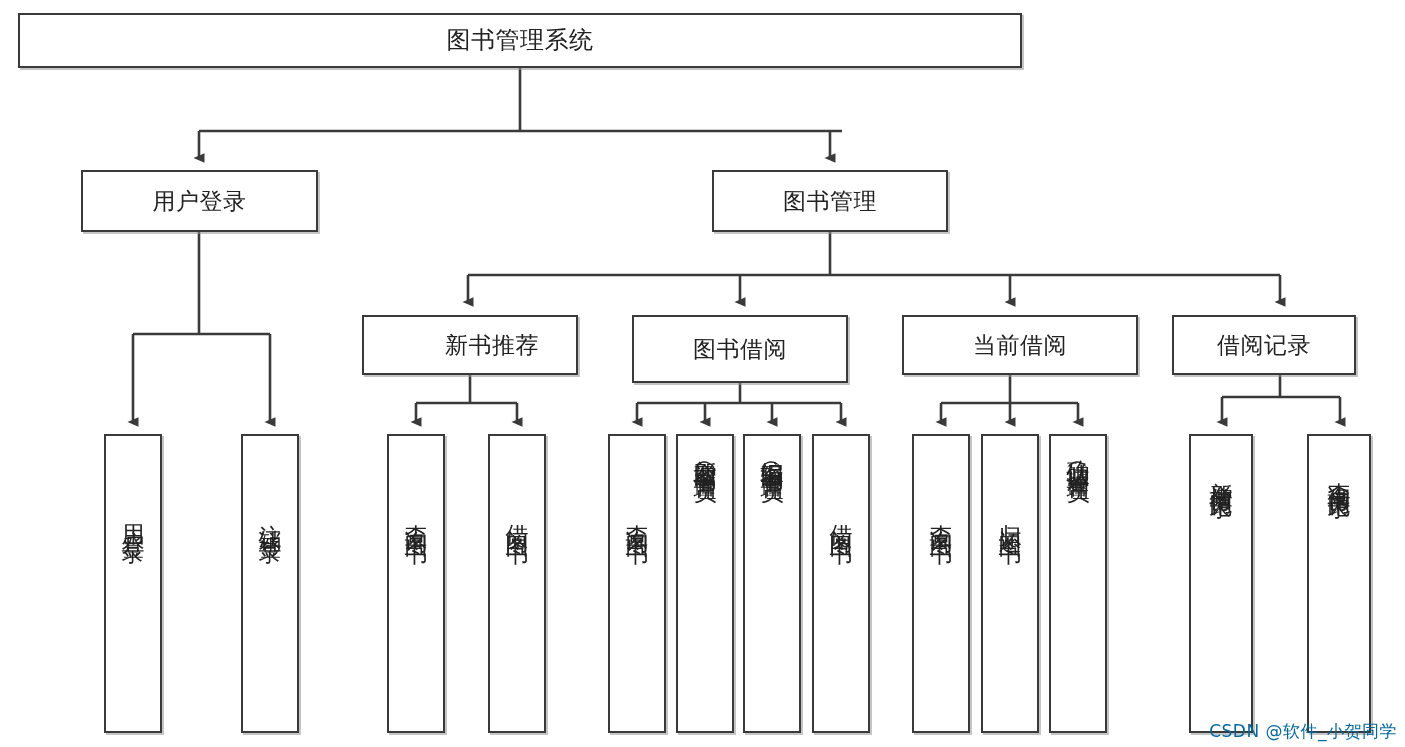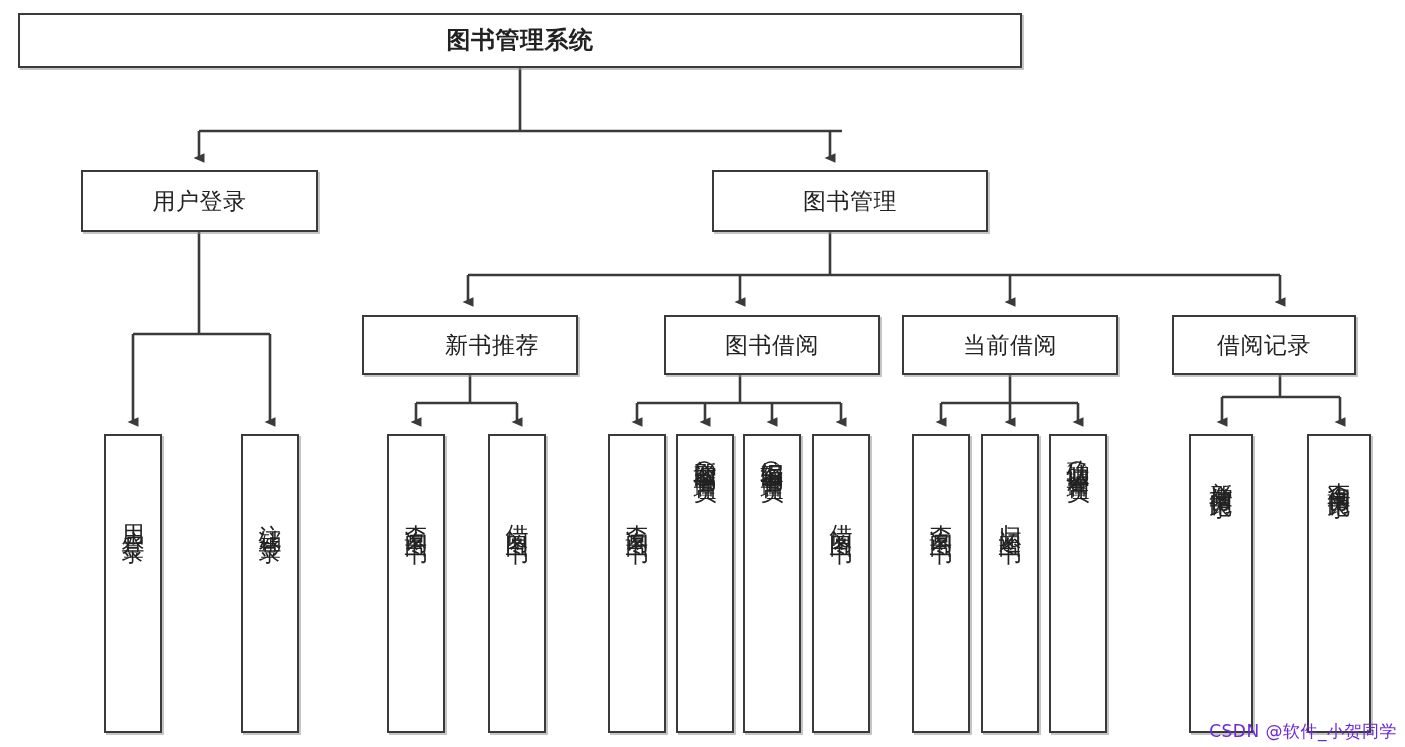--- a/index.html
+++ b/index.html
@@ -66,21 +66,21 @@
     white-space: nowrap;
   }
   .node.v.tall .lbl {
     letter-spacing: 3px;
   }
   .watermark {
     position: absolute;
     right: 8px;
     bottom: 4px;
     font-size: 17px;
-    color: #6d28d9;
+    color: #0369a1;
     letter-spacing: 0.5px;
     white-space: nowrap;
     z-index: 3;
   }
 </style>
 </head>
 <body>
 
 <div id="canvas">
 
@@ -127,38 +127,38 @@
       <path d="M1010,403 L1010,422" marker-end="url(#arrow)"></path>
       <path d="M1078,403 L1078,422" marker-end="url(#arrow)"></path>
 
       <path d="M1280,375 L1280,397"></path>
       <path d="M1222,397 L1340,397"></path>
       <path d="M1222,397 L1222,422" marker-end="url(#arrow)"></path>
       <path d="M1340,397 L1340,422" marker-end="url(#arrow)"></path>
     </g>
   </svg>
 
-  <div class="node h root" style="left:18px; top:13px; width:1004px; height:55px;font-weight:bold;">
+  <div class="node h root" style="left:18px; top:13px; width:1004px; height:55px;">
     <span class="lbl">图书管理系统</span>
   </div>
 
   <div class="node h" style="left:81px; top:170px; width:237px; height:62px;">
     <span class="lbl">用户登录</span>
   </div>
-  <div class="node h" style="left:712px; top:170px; width:276px; height:62px;">
+  <div class="node h" style="left:712px; top:170px; width:236px; height:62px;">
     <span class="lbl">图书管理</span>
   </div>
 
   <div class="node h" style="left:362px; top:315px; width:216px; height:60px;padding-left:44px;">
     <span class="lbl">新书推荐</span>
   </div>
-  <div class="node h" style="left:664px; top:315px; width:216px; height:60px;">
+  <div class="node h" style="left:632px; top:315px; width:216px; height:68px;">
     <span class="lbl">图书借阅</span>
   </div>
-  <div class="node h" style="left:902px; top:315px; width:216px; height:60px;">
+  <div class="node h" style="left:902px; top:315px; width:236px; height:60px;">
     <span class="lbl">当前借阅</span>
   </div>
   <div class="node h" style="left:1172px; top:315px; width:184px; height:60px;">
     <span class="lbl">借阅记录</span>
   </div>
 
   <div class="node v" style="left:104px; top:434px; width:58px; height:299px; padding-top:70px;">
     <span class="lbl">用户登录</span>
   </div>
   <div class="node v" style="left:241px; top:434px; width:58px; height:299px; padding-top:70px;">

